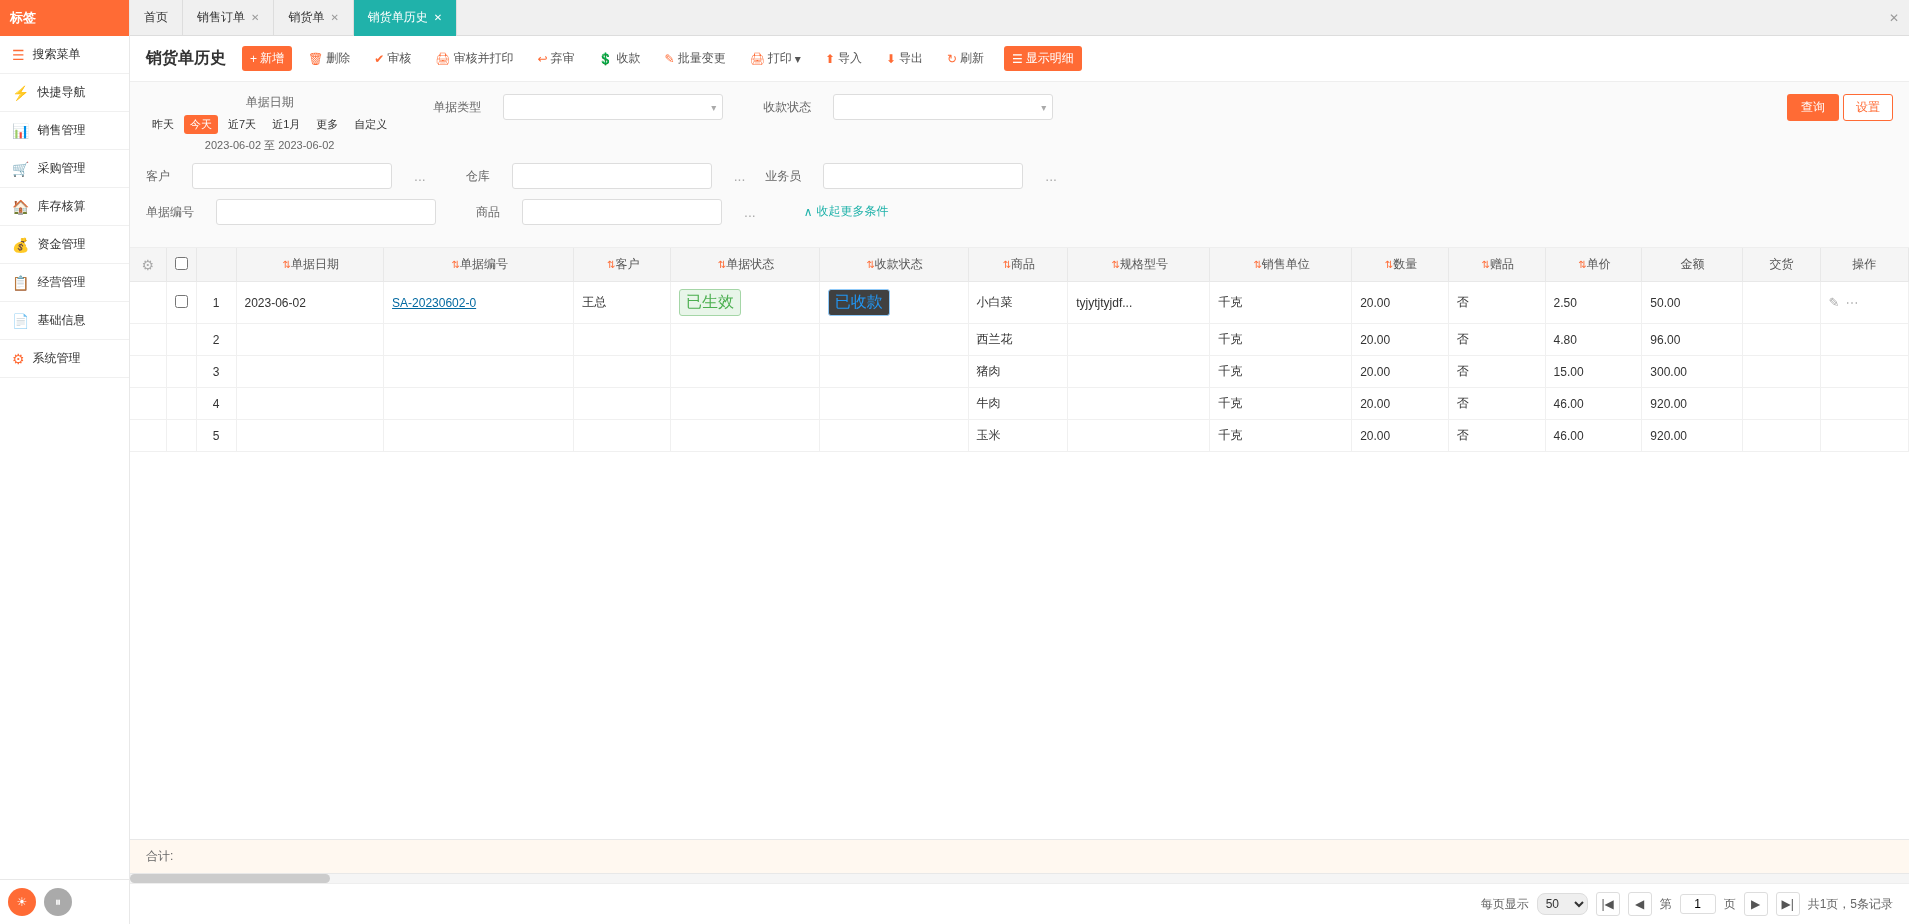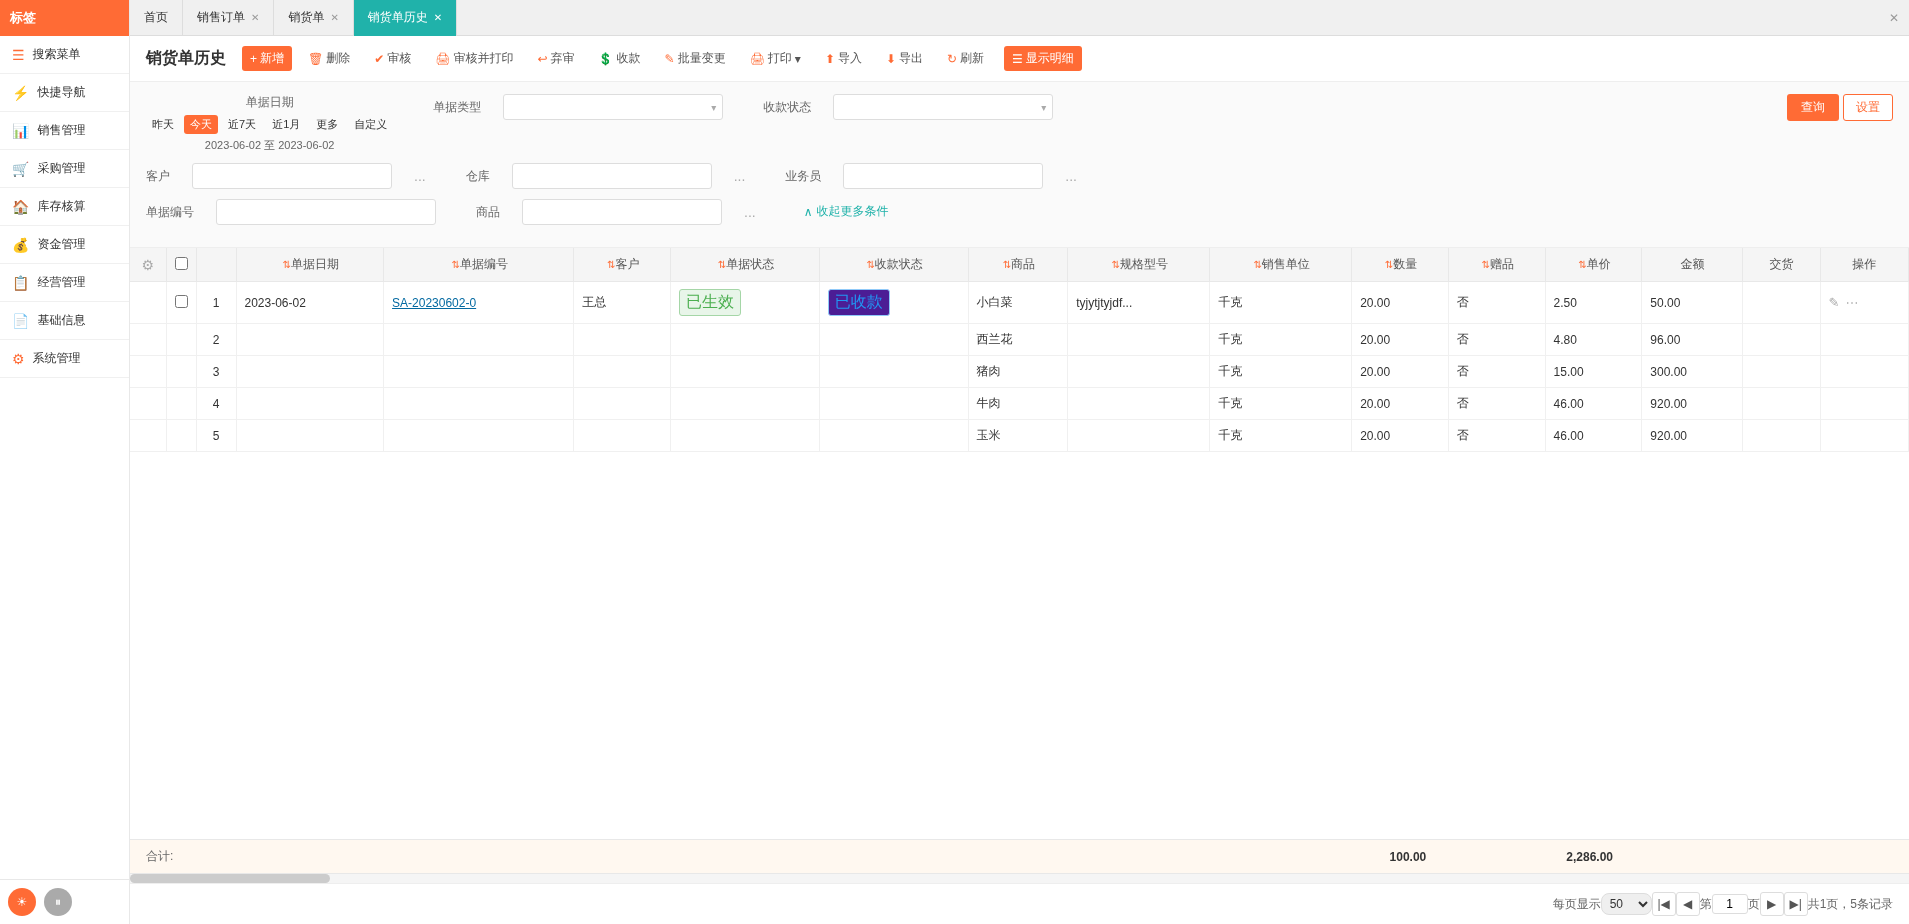--- a/index.html
+++ b/index.html
@@ -270,21 +270,21 @@
     .th-index { width: 40px; text-align: center; }
     .status-badge {
       display: inline-flex;
       align-items: center;
       justify-content: center;
       padding: 2px 6px;
       border-radius: 3px;
       font-size: 16px;
     }
     .status-effective { background: #e8f5e9; color: #4caf50; border: 1px solid #a5d6a7; }
-    .status-collected { background: #4c1d95; color: #2196f3; border: 1px solid #90caf9; }
+    .status-collected { background: #404040; color: #2196f3; border: 1px solid #90caf9; }
     .link-text { color: #0369a1; cursor: pointer; text-decoration: underline; }
     .action-icons { display: flex; gap: 6px; }
     .action-icon { color: #aaa; cursor: pointer; font-size: 13px; }
     .gear-th { width: 36px; text-align: center; cursor: pointer; }
     .gear-icon { color: #aaa; font-size: 14px; }
 
     
     .table-footer {
       background: #fff8f0;
       border-top: 1px solid #e8e8e8;
@@ -298,20 +298,21 @@
 
     
     .pagination-bar {
       display: flex;
       align-items: center;
       padding: 8px 16px;
       border-top: 1px solid #eee;
       background: white;
       flex-shrink: 0;
       justify-content: flex-end;
+      gap: 8px;
     }
     .page-size-label { color: #666; }
     .page-size-select {
       border: 1px solid #ddd;
       border-radius: 8px;
       padding: 2px 4px;
       font-size: 12px;
       color: #333;
     }
     .page-nav-btn {
@@ -529,21 +530,21 @@
           <input type="text" class="filter-input filter-input-wide" style="">
           <span class="filter-dots">...</span>
         </div>
 
         <div class="filter-group" style="margin-left:20px;">
           <span class="filter-label">仓库</span>
           <input type="text" class="filter-input filter-input-wide" style="">
           <span class="filter-dots">...</span>
         </div>
 
-        <div class="filter-group" style="margin-left:20px;">
+        <div class="filter-group" style="">
           <span class="filter-label">业务员</span>
           <input type="text" class="filter-input filter-input-wide" style="">
           <span class="filter-dots">...</span>
         </div>
       </div>
 
       <div class="filter-row">
 
         <div class="filter-group">
           <span class="filter-label">单据编号</span>
@@ -686,25 +687,20 @@
     <td class="col-right">920.00</td>
     <td></td>
     <td></td>
   </tr>
           </tbody>
       </table>
     </div>
 
     <div class="table-footer">
       <span class="total-label">合计:</span>
-      <div style="flex:1; display:flex; justify-content:flex-end; padding-right:280px; gap:20px;">
-        <span class="total-value">100.00</span>
-        <span style="width:100px;"></span>
-        <span class="total-value">2,286.00</span>
-      </div>
     </div>
 
     <div class="scroll-bar-area">
       <div class="scroll-track">
         <div class="scroll-thumb"></div>
       </div>
     </div>
 
     <div class="pagination-bar">
       <span class="page-size-label">每页显示</span>

